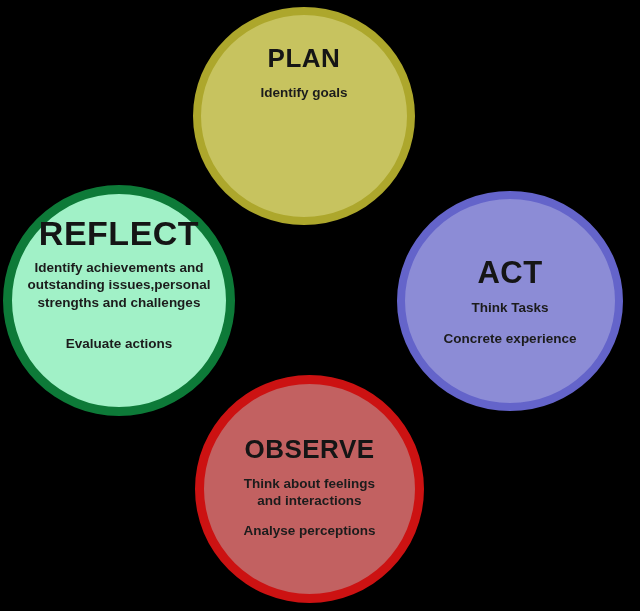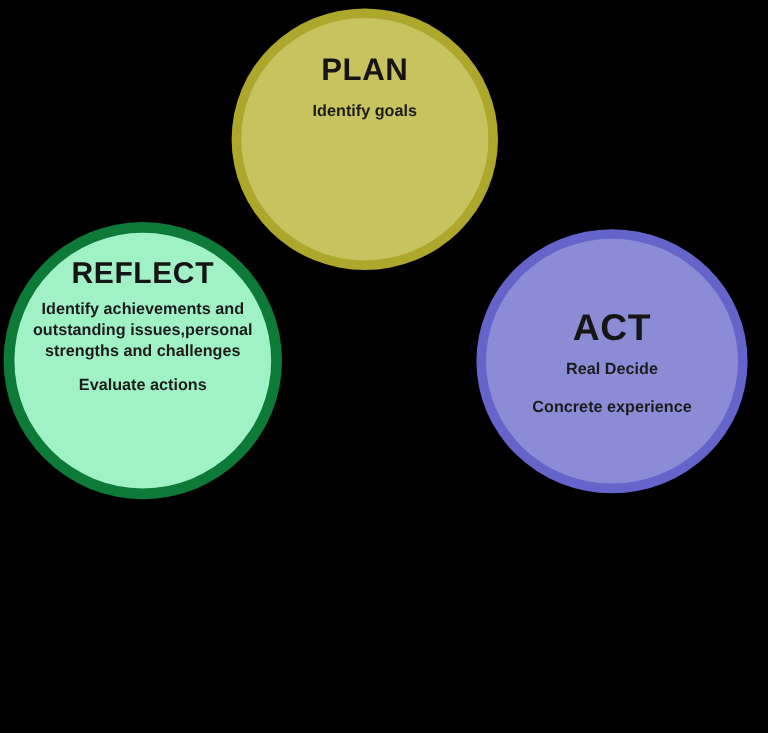--- a/index.html
+++ b/index.html
@@ -67,22 +67,22 @@
   }
   .node-observe .title { margin-bottom: 10px; }
   .node-observe .item-0 { max-width: 155px; margin-bottom: 12px; }
   
   .node-reflect {
     left: 3px; top: 185px;
     width: 232px; height: 231px;
     border-width: 9px;
     padding-top: 20px;
   }
-  .node-reflect .title { font-size: 25px; margin-bottom: 6px; }
-  .node-reflect .item-0 { max-width: 200px; margin-bottom: 11px; }
+  .node-reflect .title { font-size: 34px; margin-bottom: 6px; }
+  .node-reflect .item-0 { max-width: 200px; margin-bottom: 24px; }
   .node-reflect .item-1 { margin-bottom: 21px; }
   .node-reflect .item-2 { max-width: 125px; }
 
   .arrows-layer {
     position: absolute;
     left: 0; top: 0;
     width: 640px; height: 611px;
     pointer-events: none;
   }
 </style>
@@ -91,24 +91,29 @@
 
 <div class="canvas">
 
   <div class="node node-plan" style="background-color: rgb(199, 195, 95); border-color: rgb(173, 167, 44);">
     <div class="title">PLAN</div>
     <div class="item item-0">Identify goals</div>
   </div>
 
   <div class="node node-act" style="background-color: rgb(140, 140, 214); border-color: rgb(100, 100, 202);">
     <div class="title">ACT</div>
-    <div class="item item-0">Real Decide</div>
+    <div class="item item-0">Think Tasks</div>
     <div class="item item-1">Concrete experience</div>
   </div>
 
+  <div class="node node-observe" style="background-color: rgb(194, 97, 97); border-color: rgb(204, 18, 18);">
+    <div class="title">OBSERVE</div>
+    <div class="item item-0">Think about feelings and interactions</div>
+    <div class="item item-1">Analyse perceptions</div>
+  </div>
 
   <div class="node node-reflect" style="background-color: rgb(161, 241, 199); border-color: rgb(13, 122, 56);">
     <div class="title">REFLECT</div>
     <div class="item item-0">Identify achievements and outstanding issues,personal strengths and challenges</div>
     <div class="item item-1">Evaluate actions</div>
   </div>
 
   <svg class="arrows-layer" viewBox="0 0 640 611" xmlns="http://www.w3.org/2000/svg">
     <defs>
       <path id="arrowhead" d="M 0 0 C -8 -7 -16 -12 -30 -21 C -18 -9 -13.5 -4 -13 0 C -13.5 4 -18 9 -30 21 C -16 12 -8 7 0 0 Z"></path>

